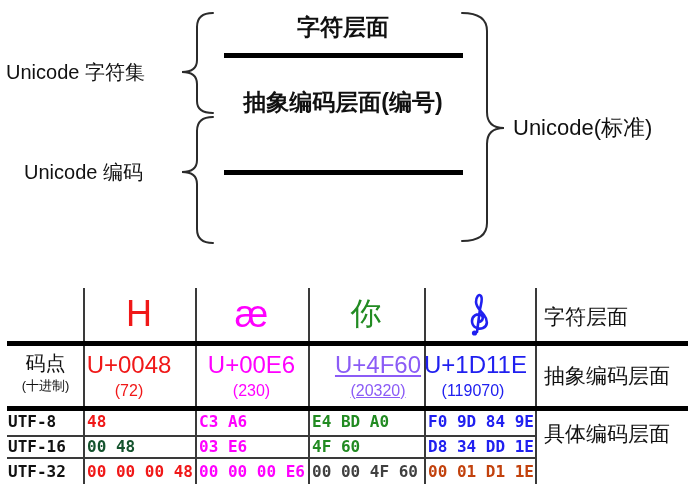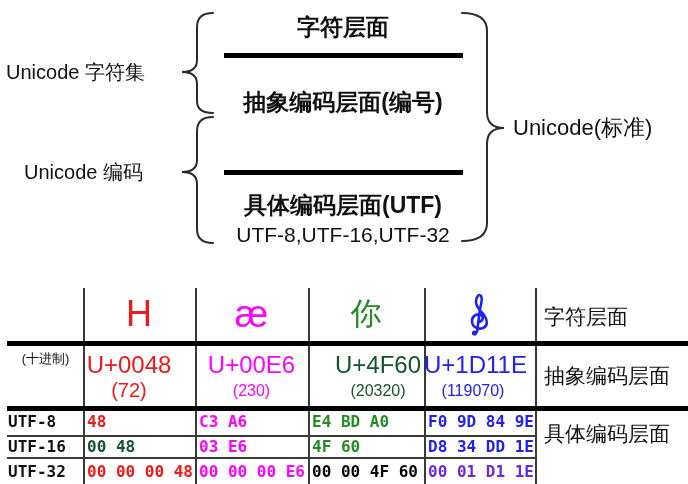--- a/index.html
+++ b/index.html
@@ -27,22 +27,20 @@
 
   <div class="abs" style="left:24px;top:159px;font-size:20px;line-height:27px;">Unicode 编码</div>
   <div class="abs" style="left:6px;top:59px;font-size:20px;line-height:27px;">Unicode 字符集</div>
 
   <div class="abs" style="left:513px;top:114px;font-size:22px;line-height:28px;">Unicode(标准)</div>
 
   <div class="abs ctr bold" style="left:203px;top:13px;width:280px;font-size:23px;line-height:28px;">字符层面</div>
   <div class="hthick" style="left:224px;top:53px;width:239px;"></div>
   <div class="abs ctr bold" style="left:203px;top:88px;width:280px;font-size:23px;line-height:28px;">抽象编码层面(编号)</div>
   <div class="hthick" style="left:224px;top:170px;width:239px;"></div>
-  <div class="abs ctr bold" style="left:203px;top:191px;width:280px;font-size:23px;line-height:28px;">具体编码层面(UTF)</div>
-  <div class="abs ctr" style="left:203px;top:222px;width:280px;font-size:21px;line-height:26px;">UTF-8,UTF-16,UTF-32</div>
 
   <div class="vline" style="left:83px;top:288px;height:196px;"></div>
   <div class="vline" style="left:195px;top:288px;height:196px;"></div>
   <div class="vline" style="left:308px;top:288px;height:196px;"></div>
   <div class="vline" style="left:424px;top:288px;height:196px;"></div>
   <div class="vline" style="left:535px;top:288px;height:196px;"></div>
 
   <div class="hthick" style="left:7px;top:341px;width:681px;"></div>
   <div class="hthick" style="left:7px;top:406px;width:681px;"></div>
 
@@ -55,32 +53,33 @@
 
   <div class="abs" style="left: 462px; top: 291px; width: 36px; height: 48px; color: rgb(32, 32, 240);">
     <svg width="36" height="48" viewBox="0 0 34 48">
       <path d="M16 31 C20 30 21 26 18 24 C14 22 9 25 9 30 C9 36 15 39 20 37 C25 35 25 29 21 24 C17 19 13 16 13 11 C13 6 16 2 18 5 C20 8 18 13 17 18 L14 41" fill="none" stroke="currentColor" stroke-width="2.6" stroke-linecap="round"></path>
       <circle cx="11.5" cy="42" r="2.6" fill="currentColor"></circle>
     </svg>
   </div>
   <div class="abs" style="left:544px;top:290px;font-size:21px;line-height:53px;">字符层面</div>
 
   <div class="abs ctr" style="left:8px;top:350px;width:75px;">
+    <span style="display:block;font-size:20px;line-height:27px;">码点</span>
     <span style="display:block;font-size:13px;line-height:17px;">(十进制)</span>
   </div>
 
   <div class="abs ctr" style="left: 83px; top: 349px; width: 92px; color: rgb(240, 24, 24);">
     <span style="display:block;font-size:24px;line-height:31px;">U+0048</span>
-    <span style="display:block;font-size:20px;line-height:21px;">(72)</span>
+    <span style="display:block;font-size:16px;line-height:21px;">(72)</span>
   </div>
   <div class="abs ctr" style="left: 195px; top: 349px; width: 113px; color: rgb(255, 0, 255);">
     <span style="display:block;font-size:24px;line-height:31px;">U+00E6</span>
     <span style="display:block;font-size:16px;line-height:21px;">(230)</span>
   </div>
-  <div class="abs ctr" style="left: 308px; top: 349px; width: 140px; color: #14532d;">
+  <div class="abs ctr" style="left: 308px; top: 349px; width: 140px; color: #8b5cf6; text-decoration: underline;">
     <span style="display:block;font-size:24px;line-height:31px;">U+4F60</span>
     <span style="display:block;font-size:16px;line-height:21px;">(20320)</span>
   </div>
   <div class="abs ctr" style="left: 424px; top: 349px; width: 98px; color: rgb(32, 32, 240);">
     <span style="display:block;font-size:24px;line-height:31px;">U+1D11E</span>
     <span style="display:block;font-size:16px;line-height:21px;">(119070)</span>
   </div>
   <div class="abs" style="left:544px;top:343px;font-size:21px;line-height:65px;">抽象编码层面</div>
 
   <div class="abs mono" style="left:8px;top:408px;font-size:16px;line-height:28px;">UTF-8</div>
@@ -92,18 +91,18 @@
   <div class="abs mono" style="left: 312px; top: 408px; font-size: 16px; line-height: 28px; color: rgb(34, 139, 34);">E4 BD A0</div>
   <div class="abs mono" style="left: 428px; top: 408px; font-size: 16px; line-height: 28px; color: rgb(32, 32, 240);">F0 9D 84 9E</div>
 
   <div class="abs mono" style="left: 87px; top: 436px; font-size: 16px; line-height: 22px; color: #14532d;">00 48</div>
   <div class="abs mono" style="left: 199px; top: 436px; font-size: 16px; line-height: 22px; color: rgb(255, 0, 255);">03 E6</div>
   <div class="abs mono" style="left: 312px; top: 436px; font-size: 16px; line-height: 22px; color: rgb(34, 139, 34);">4F 60</div>
   <div class="abs mono" style="left: 428px; top: 436px; font-size: 16px; line-height: 22px; color: rgb(32, 32, 240);">D8 34 DD 1E</div>
 
   <div class="abs mono" style="left: 87px; top: 459px; font-size: 16px; line-height: 25px; color: rgb(240, 24, 24);">00 00 00 48</div>
   <div class="abs mono" style="left: 199px; top: 459px; font-size: 16px; line-height: 25px; color: rgb(255, 0, 255);">00 00 00 E6</div>
-  <div class="abs mono" style="left: 312px; top: 459px; font-size: 16px; line-height: 25px; color: #000000;">00 00 4F 60</div>
-  <div class="abs mono" style="left: 428px; top: 459px; font-size: 16px; line-height: 25px; color: #6d28d9;">00 01 D1 1E</div>
+  <div class="abs mono" style="left: 312px; top: 459px; font-size: 16px; line-height: 25px; color: #404040;">00 00 4F 60</div>
+  <div class="abs mono" style="left: 428px; top: 459px; font-size: 16px; line-height: 25px; color: #c2410c;">00 01 D1 1E</div>
 
   <div class="abs" style="left:544px;top:396px;font-size:21px;line-height:76px;">具体编码层面</div>
 
 </div>
 
 </body></html>

